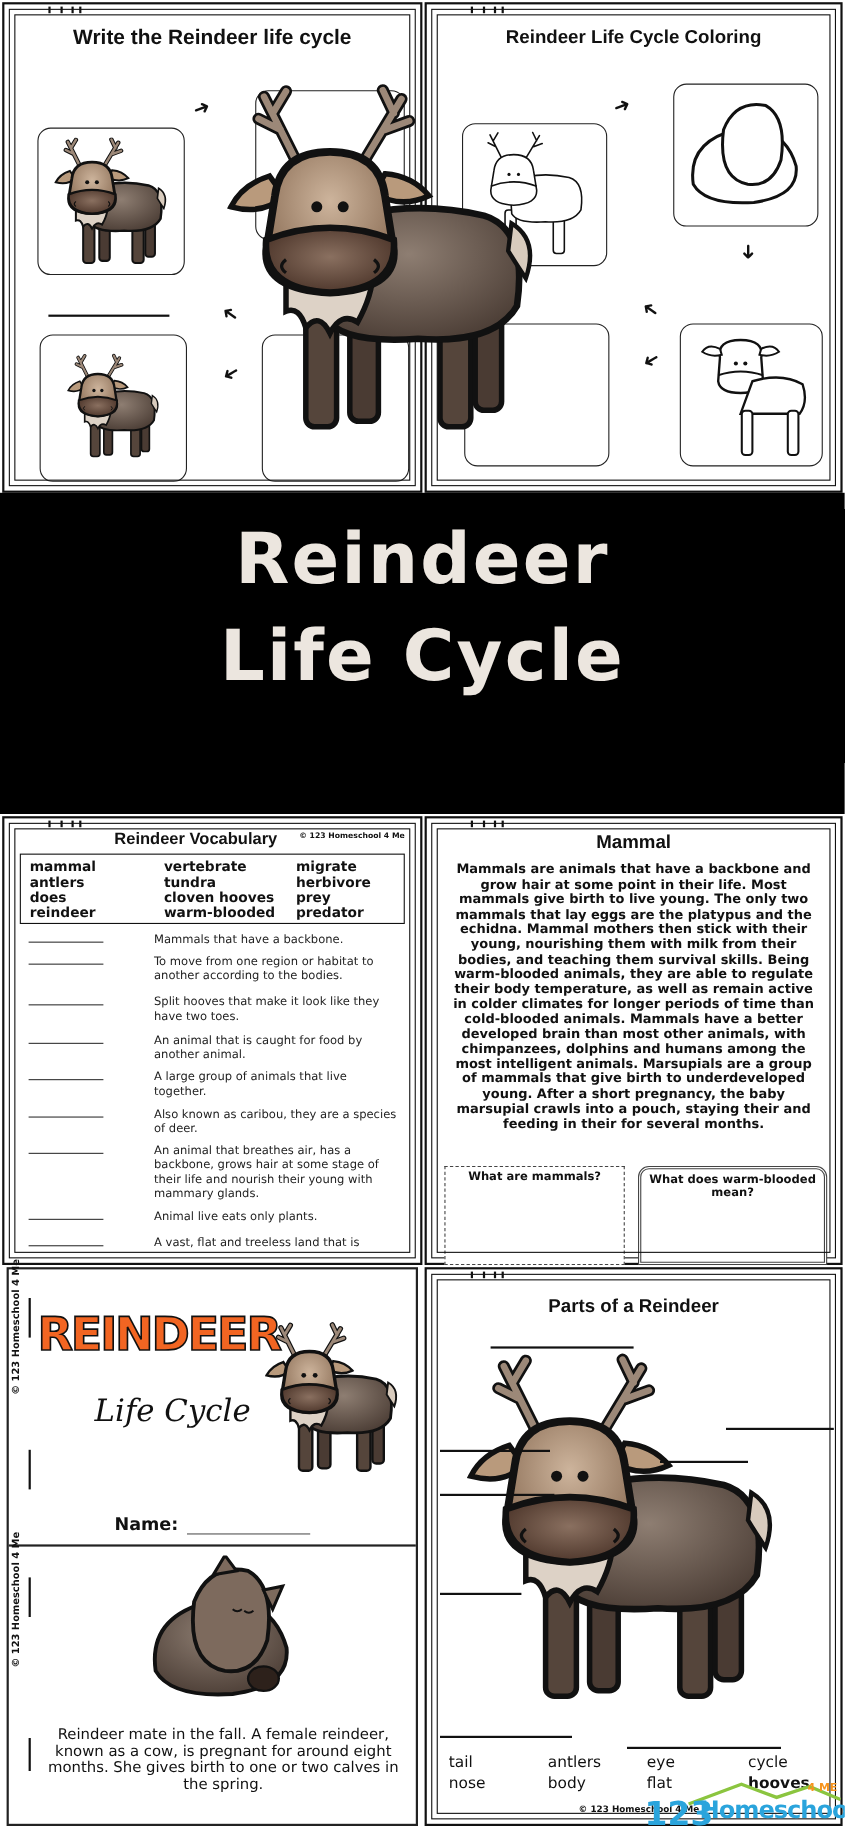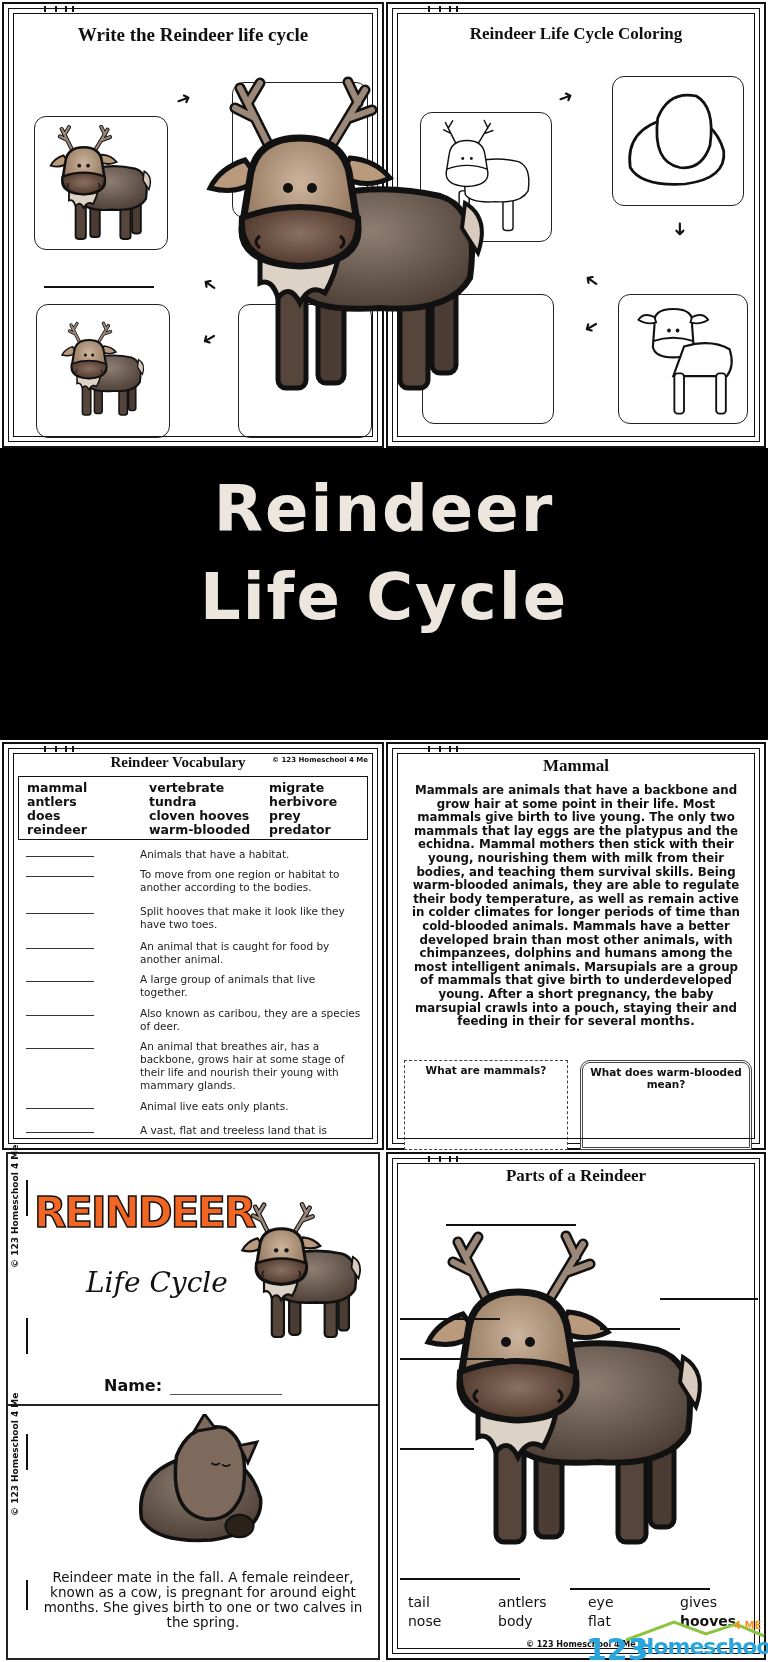--- a/index.html
+++ b/index.html
@@ -7,21 +7,21 @@
   body { position: relative; font-family: "DejaVu Sans", sans-serif; color: #111; }
   .abs { position: absolute; }
 
   
   .page { position: absolute; background: #fff; border: 2px solid #111; }
   .page::before { content: ""; position: absolute; inset: 4px; border: 1.5px solid #111; pointer-events: none; }
   .page::after { content: ""; position: absolute; inset: 9px; border: 1px solid #111; pointer-events: none; }
   .tick { position: absolute; top: 2px; left: 40px; width: 30px; height: 6px; border-left: 2px solid #111; border-right: 2px solid #111; }
   .tick::after { content:""; position:absolute; left:9px; top:0; width:8px; height:6px; border-left:2px solid #111; border-right:2px solid #111; }
 
-  .ptitle { position: absolute; left: 0; right: 0; text-align: center; font-weight: bold; font-family: Liberation Serif, serif; color: #111; }
+  .ptitle { position: absolute; left: 0; right: 0; text-align: center; font-weight: bold; font-family: Liberation Sans, sans-serif; color: #111; }
 
   .card { position: absolute; border: 1.5px solid #222; border-radius: 12px; background: #fff; }
   .arrow { position: absolute; font-size: 18px; font-weight: bold; line-height: 1; }
   .wline { position: absolute; height: 2px; background: #111; }
 
   
   .banner { position: absolute; left: 0; top: 448px; width: 768px; height: 292px; background: #000; }
   .btitle { position: absolute; left: 0; right: 0; text-align: center; font-family: "DejaVu Sans", sans-serif; font-weight: bold; letter-spacing: 2px; }
 
   
@@ -197,21 +197,21 @@
     <div class="vocab-col" style="left:250px;">
       <div>migrate</div>
       <div>herbivore</div>
       <div>prey</div>
       <div>predator</div>
     </div>
   </div>
 
   <div class="def-row" style="top:104px;">
       <div class="def-blank"></div>
-      <div class="def-text">Animals that have a habitat.</div>
+      <div class="def-text">Mammals that have a backbone.</div>
     </div>
   <div class="def-row" style="top:124px;">
       <div class="def-blank"></div>
       <div class="def-text">To move from one region or habitat to another according to the bodies.</div>
     </div>
   <div class="def-row" style="top:161px;">
       <div class="def-blank"></div>
       <div class="def-text">Split hooves that make it look like they have two toes.</div>
     </div>
   <div class="def-row" style="top:196px;">
@@ -271,42 +271,42 @@
   <div class="vbar" style="left:18px; top:280px; height:36px;"></div>
   <div class="vbar" style="left:18px; top:426px; height:30px;"></div>
   <svg class="abs" viewBox="0 0 210 200" width="150" height="140" style="left:118px; top:260px;">
       <use href="#sleeping-calf"></use>
     </svg>
   <div class="abs" style="left:28px; right:8px; top:416px; font-size:13.5px; line-height:15px; text-align:center;">Reindeer mate in the fall. A female reindeer, known as a cow, is pregnant for around eight months. She gives birth to one or two calves in the spring.</div>
 </div>
 
 <div class="page" style="left:386px; top:1152px; width:380px; height:508px;">
   <div class="tick"></div>
-  <div class="ptitle" style="top:12px; font-size:17px;">Parts of a Reindeer</div>
+  <div class="ptitle" style="top:24px; font-size:17px;">Parts of a Reindeer</div>
 
   <svg class="abs" viewBox="0 0 300 320" width="300" height="360" style="left:30px; top:58px;">
       <use href="#reindeer"></use>
     </svg>
 
   <div class="lbl-line" style="left:58px; top:70px; width:130px;"></div>
   <div class="lbl-line" style="left:12px; top:164px; width:100px;"></div>
   <div class="lbl-line" style="left:12px; top:204px; width:104px;"></div>
   <div class="lbl-line" style="left:12px; top:294px; width:74px;"></div>
   <div class="lbl-line" style="left:12px; top:424px; width:120px;"></div>
   <div class="lbl-line" style="left:212px; top:174px; width:80px;"></div>
   <div class="lbl-line" style="left:272px; top:144px; width:98px;"></div>
   <div class="lbl-line" style="left:182px; top:434px; width:140px;"></div>
 
   <div class="parts-word" style="left:20px; top:440px;">tail</div>
   <div class="parts-word" style="left:20px; top:459px;">nose</div>
   <div class="parts-word" style="left:110px; top:440px;">antlers</div>
   <div class="parts-word" style="left:110px; top:459px;">body</div>
   <div class="parts-word" style="left:200px; top:440px;">eye</div>
   <div class="parts-word" style="left:200px; top:459px;">flat</div>
-  <div class="parts-word" style="left:292px; top:440px;">gives</div>
+  <div class="parts-word" style="left:292px; top:440px;">cycle</div>
   <div class="parts-word" style="left:292px; top:459px;font-weight:bold;">hooves</div>
 
   <div class="abs" style="left:138px; top:486px; font-size:8px; font-weight:bold;">© 123 Homeschool 4 Me</div>
 </div>
 
 <div class="abs" style="left:586px; top:1614px; width:182px; height:48px;">
   <svg class="abs" viewBox="0 0 182 48" width="182" height="48" style="left:0; top:0;">
     <path d="M40 26 L88 8 L120 20 L150 10 L178 22" stroke="#8bc53f" stroke-width="3" fill="none"></path>
   </svg>
   <span class="abs" style="left:0; top:18px; font-size:30px; font-weight:bold; color:#2aa4dc;">123</span>

